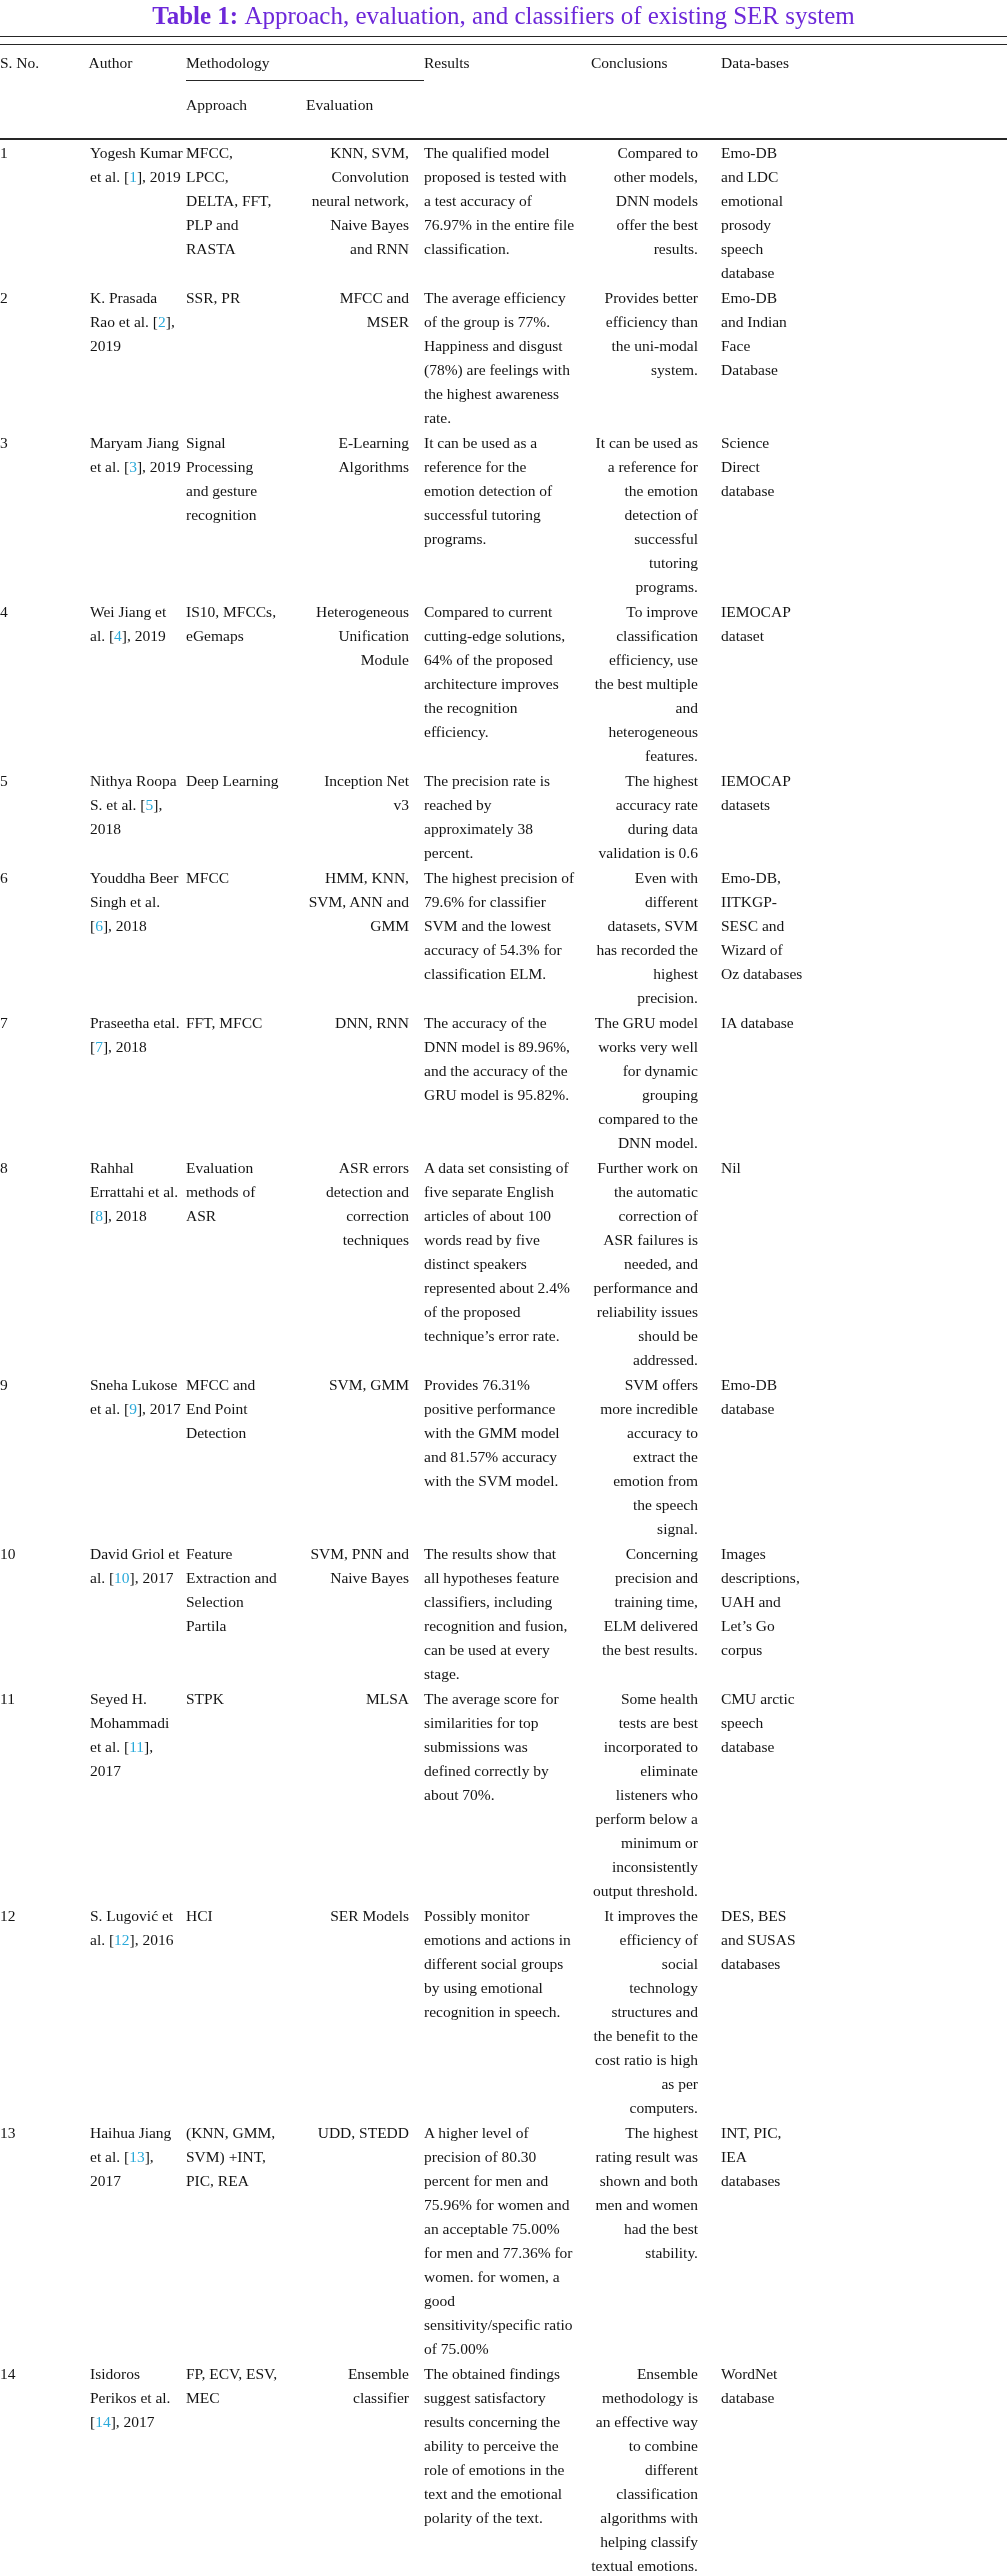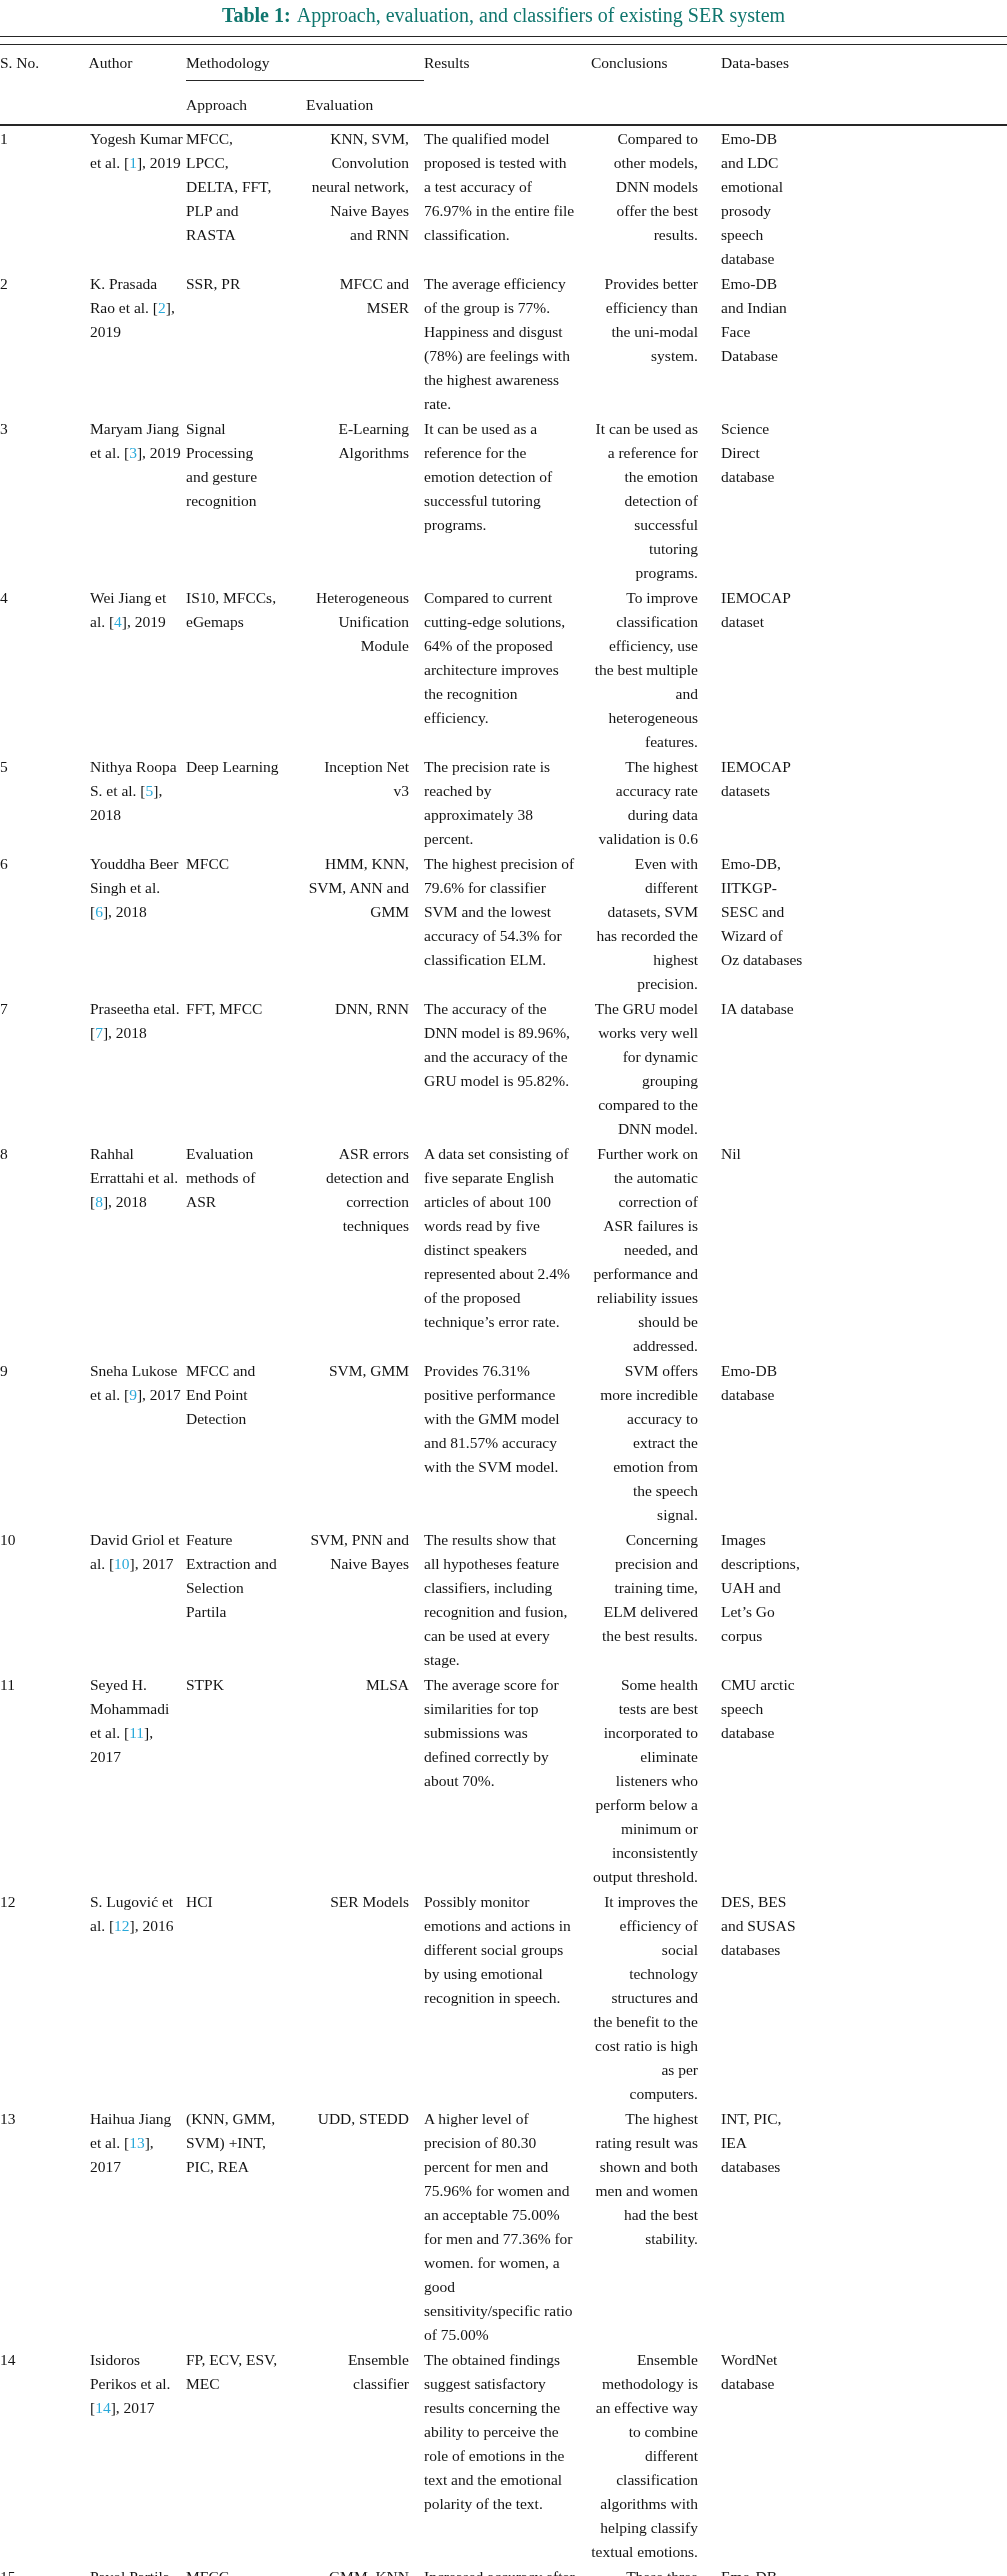--- a/index.html
+++ b/index.html
@@ -13,24 +13,24 @@
     min-height: 3078px;
     box-sizing: border-box;
     padding-top: 3.1px;
     font-family: "Liberation Serif", "DejaVu Serif", serif;
     font-size: 15.5px;
     line-height: 24px;
     background: #ffffff;
   }
   .table-title {
     text-align: center;
-    font-size: 20px;
+    font-size: 25px;
     line-height: 23px;
     margin: 1px 0 9.3px 0;
-    color: #0f766e;
+    color: #6d28d9;
   }
   .title-label { font-weight: bold; margin-right: 6.2px; }
   .rule-double {
     height: 6.2px;
     border-top: 1.5px solid #262626;
     border-bottom: 1.5px solid #262626;
     width: 1007px;
   }
   table {
     width: 1007px;
@@ -45,21 +45,21 @@
   }
   thead th { padding-top: 6.2px; }
   tr.h1 th.th-meth {
     text-align: left;
     border-bottom: 1.5px solid #262626;
     padding-bottom: 5.2px;
   }
   thead tr.h1 th:not(.th-meth), thead tr.h2 th {
     border-bottom: 2.1px solid #262626;
   }
-  tr.h2 th { padding-top: 12.4px; padding-bottom: 7px; }
+  tr.h2 th { padding-top: 12.4px; padding-bottom: 21px; }
   .th-author { padding-left: 18.5px; }
   tbody td { padding-top: 0.5px; padding-bottom: 0.5px; }
   .cw { display: block; }
   .c-author .cw  { max-width: 93px; margin-left: 20px; }
   .c-approach .cw{ max-width: 93px; }
   .c-eval .cw    { max-width: 103px; text-align: right; }
   .c-results .cw { max-width: 151px; }
   .c-concl .cw   { max-width: 107px; text-align: right; }
   .c-db .cw      { max-width: 82px; }
   .ref { cursor: pointer; }

